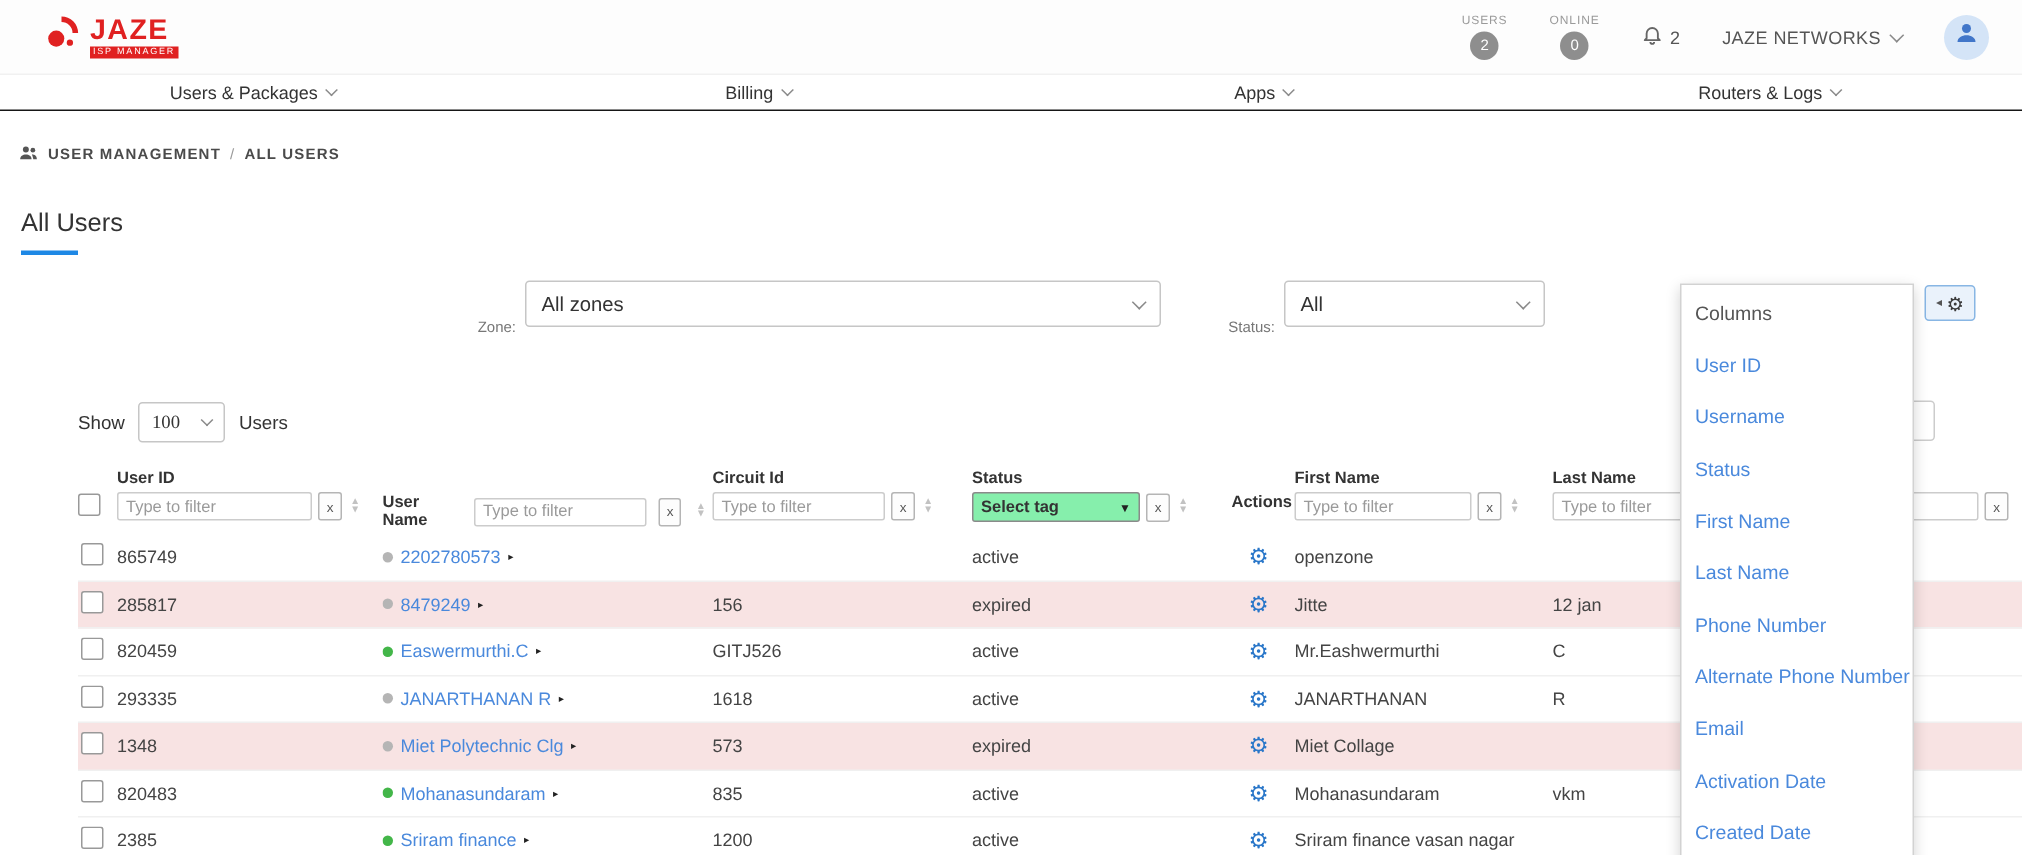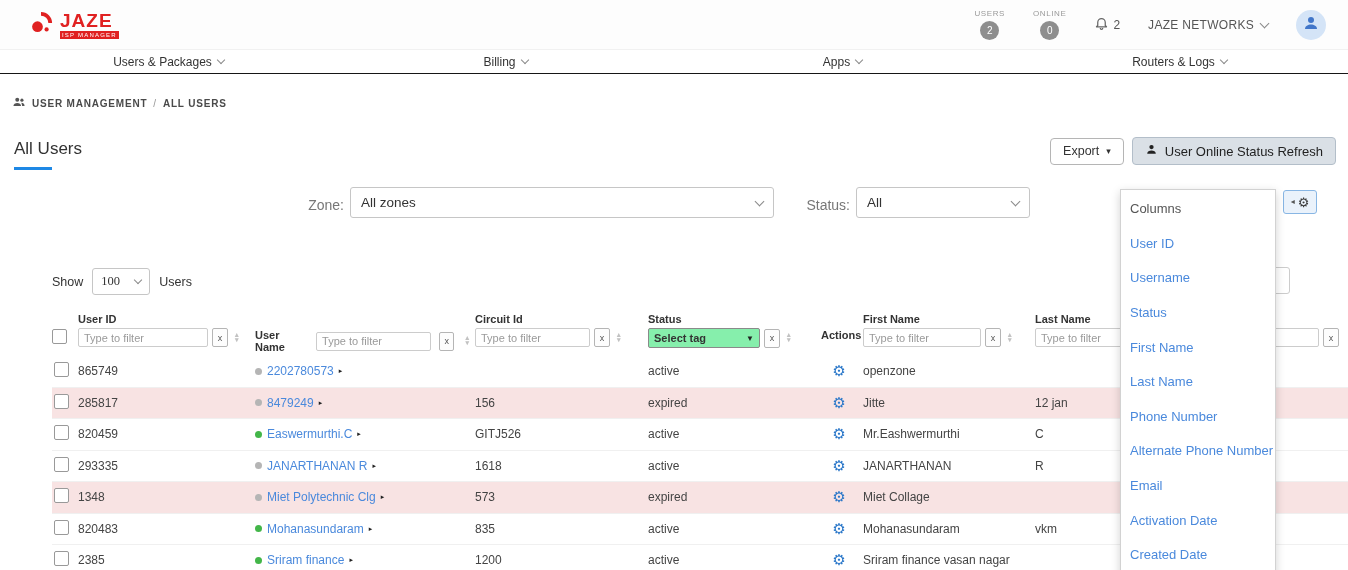--- a/index.html
+++ b/index.html
@@ -40,21 +40,21 @@
   .page-title{position:absolute;top:139px;left:14px;margin:0;font-size:17px;font-weight:500;color:#333;}
   .title-underline{position:absolute;top:167px;left:14px;width:38px;height:3px;background:#1e88e5;}
   .title-actions{position:absolute;top:137px;right:12px;display:flex;gap:8px;align-items:center;}
   .btn-export{height:27px;padding:0 12px;background:#fff;border:1px solid #b5b5b5;border-radius:4px;
     font-size:12.5px;color:#333;display:flex;align-items:center;gap:7px;cursor:pointer;font-family:inherit;}
   .btn-export .caret{font-size:9px;color:#333;}
   .btn-refresh{height:28px;padding:0 12px;background:#dae0e6;border:1px solid #b3bec9;border-radius:4px;
     font-size:13px;color:#222;display:flex;align-items:center;gap:7px;cursor:pointer;font-family:inherit;}
 
   
-  .flabel{position:absolute;font-size:14px;color:#777;text-align:right;}
+  .flabel{position:absolute;font-size:10px;color:#777;text-align:right;margin-top:16px;}
   .zone-label{top:197px;left:296px;width:48px;}
   .status-label{top:197px;left:798px;width:52px;}
   .select{border:1px solid #c6c6c6;border-radius:3px;background:#fff;display:flex;align-items:center;
     justify-content:space-between;padding:0 10px;font-size:13.5px;color:#333;cursor:pointer;box-sizing:border-box;}
   .zone-select{position:absolute;top:187px;left:350px;width:424px;height:31px;}
   .status-select{position:absolute;top:187px;left:856px;width:174px;height:31px;}
 
   .gear-btn{position:absolute;top:190px;left:1283px;width:34px;height:24px;background:#eaf2fb;
     border:1px solid #88b6e4;border-radius:3px;display:flex;align-items:center;justify-content:center;gap:3px;
     cursor:pointer;font-family:inherit;padding:0;}
@@ -186,35 +186,20 @@
           <path d="M16 11.4c3 .2 5.5 1.9 5.5 5.6h-4z"></path>
         </svg>
     </span>
     <span>USER MANAGEMENT</span>
     <span class="sep">/</span>
     <span>ALL USERS</span>
   </div>
 
   <h1 class="page-title">All Users</h1>
   <div class="title-underline"></div>
-  <div class="title-actions">
-    <button class="btn-export">
-      <span>Export</span>
-      <span class="caret">▾</span>
-    </button>
-    <button class="btn-refresh">
-      <span>
-        <svg width="13" height="13" viewBox="0 0 24 24" fill="#222">
-            <circle cx="12" cy="7.5" r="4"></circle>
-            <path d="M4 20c0-4 4-6 8-6s8 2 8 6z"></path>
-          </svg>
-      </span>
-      <span>User Online Status Refresh</span>
-    </button>
-  </div>
 
   <span class="flabel zone-label">Zone:</span>
   <div class="select zone-select">
     <span>All zones</span>
     <i class="chev"></i>
   </div>
   <span class="flabel status-label">Status:</span>
   <div class="select status-select">
     <span>All</span>
     <i class="chev"></i>

